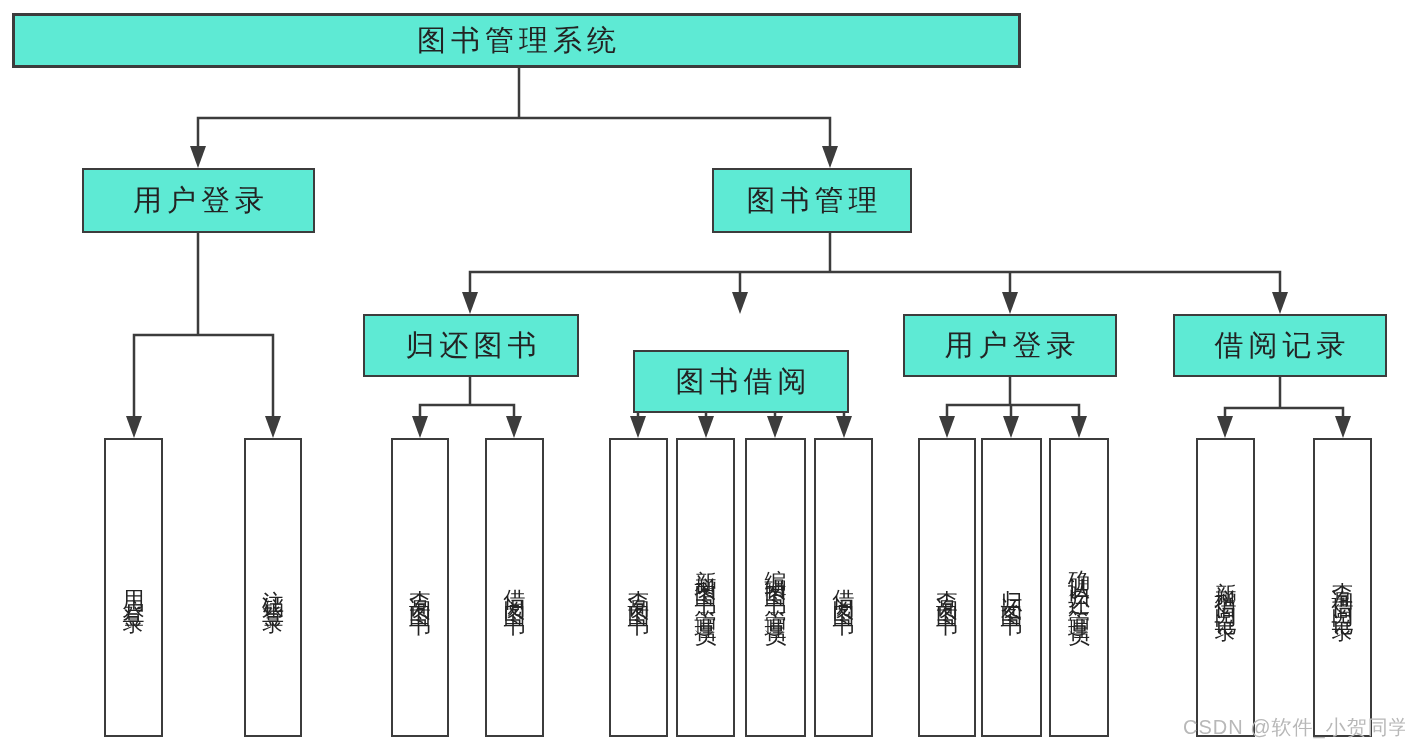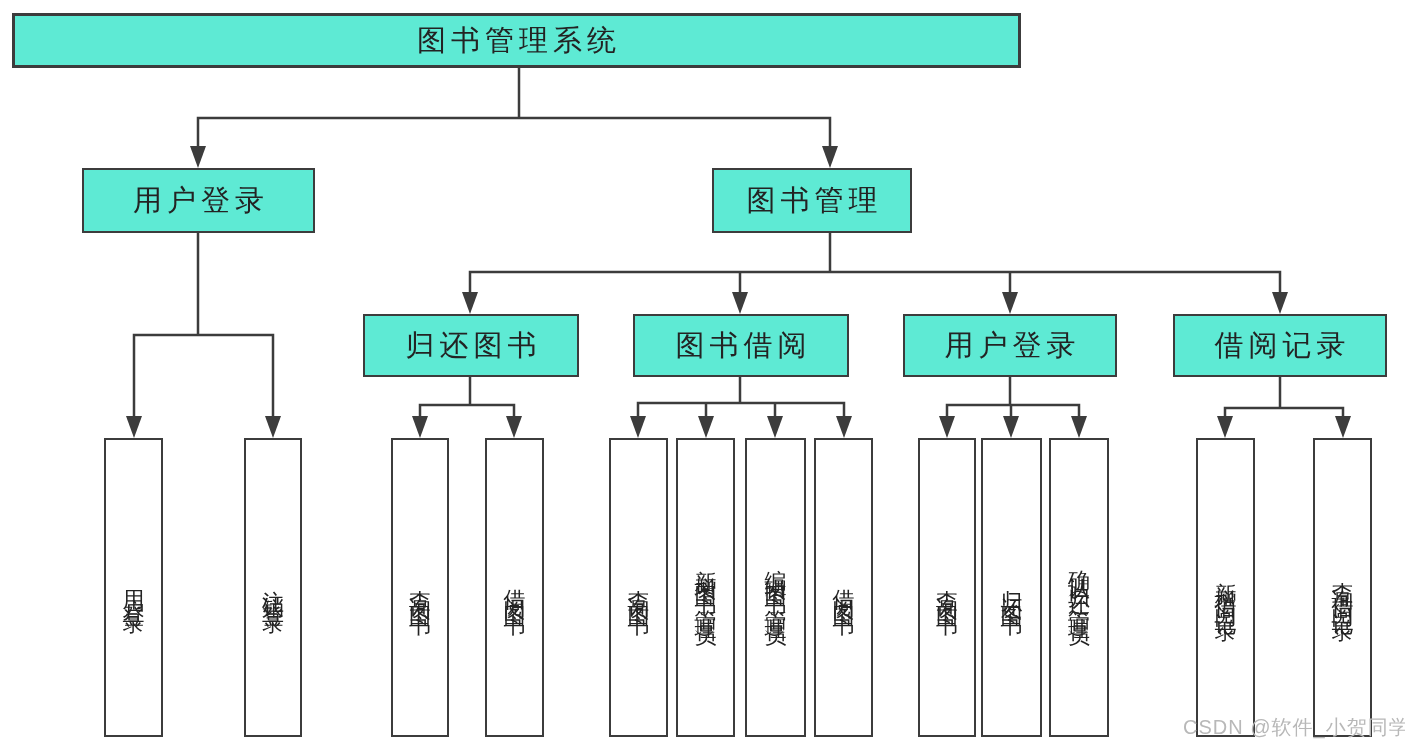--- a/index.html
+++ b/index.html
@@ -29,21 +29,21 @@
     font-size:29px;
     letter-spacing:5px;
     text-indent:5px;
     white-space:nowrap;
   }
   .box.root{left:12px;top:13px;width:1009px;height:55px;border-width:3px;}
   .box.l2a{left:82px;top:168px;width:233px;height:65px;}
   .box.l2b{left:712px;top:168px;width:200px;height:65px;}
   .box.l3{top:314px;height:63px;}
   .box.l3a{left:363px;width:216px;}
-  .box.l3b{left:633px;width:216px;}
+  .box.l3b{left:633px;width:216px;margin-top:36px;}
   .box.l3c{left:903px;width:214px;}
   .box.l3d{left:1173px;width:214px;}
   .leaf{
     position:absolute;
     top:438px;height:299px;
     box-sizing:border-box;
     border:2.5px solid var(--line);
     background:#fff;
     display:flex;align-items:center;justify-content:center;
     writing-mode:vertical-rl;

